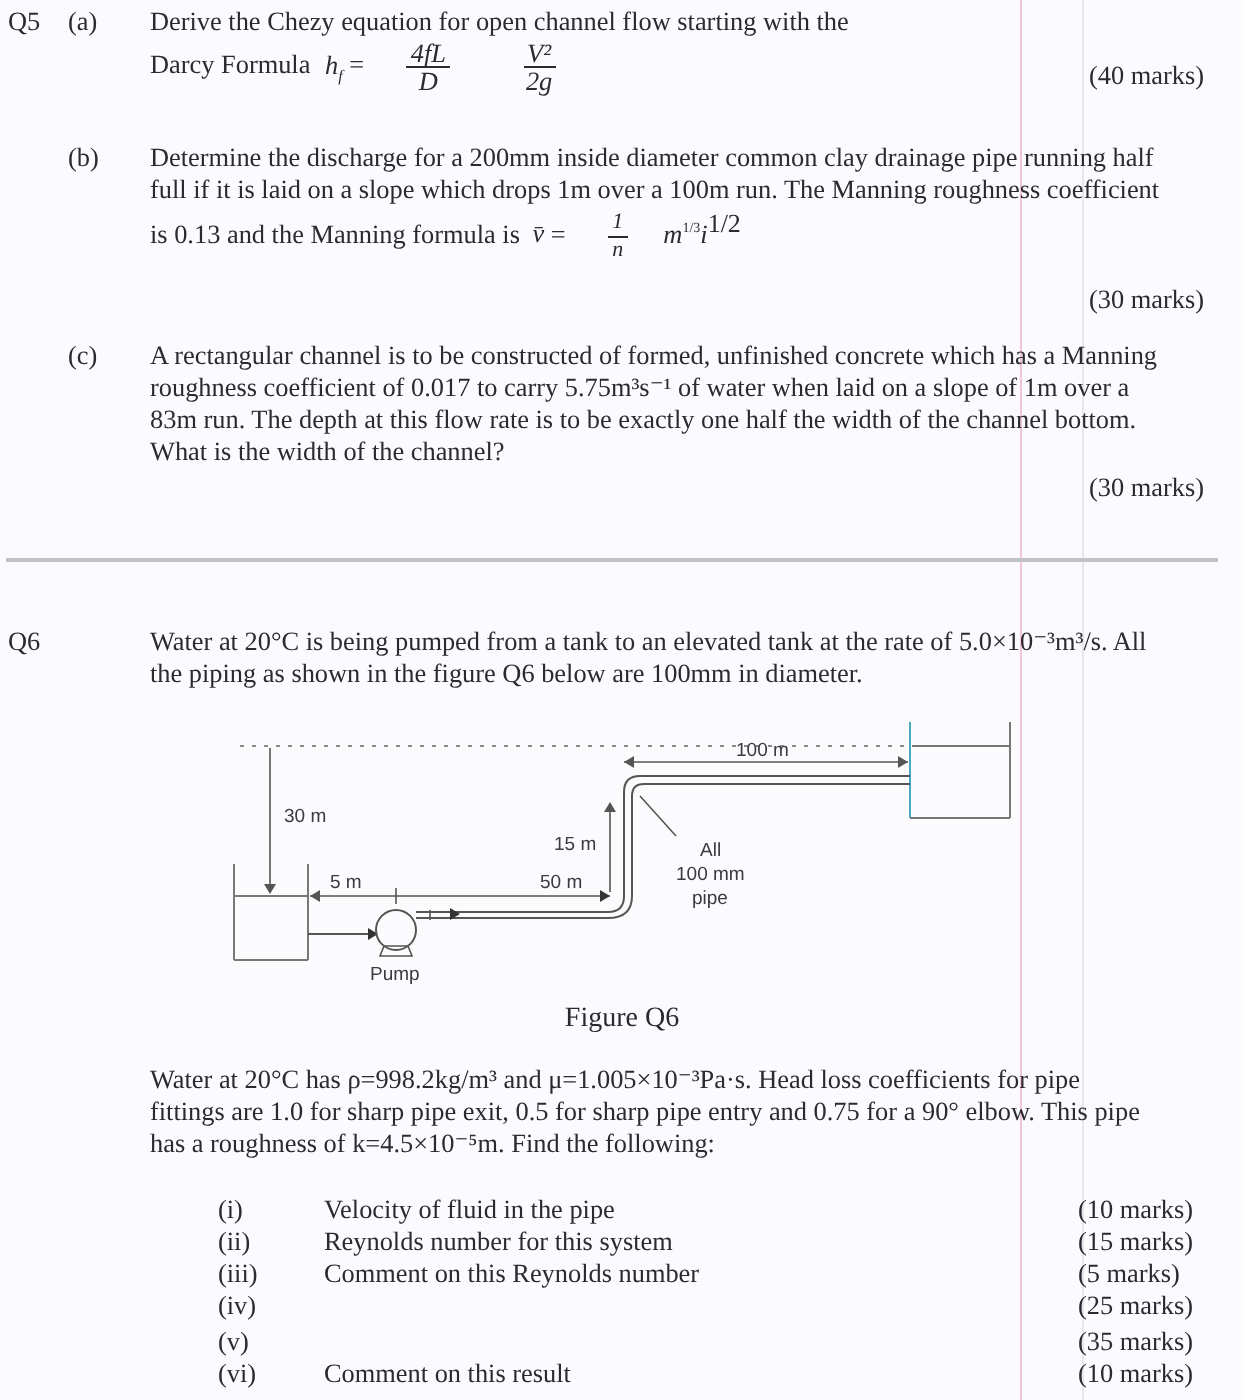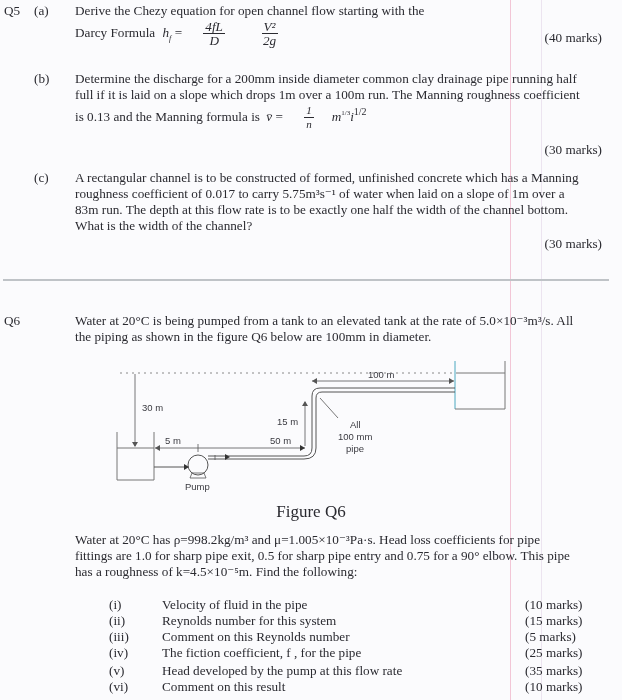--- a/index.html
+++ b/index.html
@@ -18,21 +18,21 @@
   .pinkline { position:absolute; top:0; width:1px; height:700px; background:#f2c6d6; }
   .sep { position:absolute; left:3px; width:606px; top:279px; height:2px; background:#bfc3c7; }
   .frac { display:inline-flex; flex-direction:column; align-items:center; vertical-align:middle; line-height:13px; font-style:italic; margin:0 18px; }
   .frac .num { border-bottom:1px solid #2a2a30; padding:0 2px; }
   .frac .den { padding:0 2px; }
   sup, sub { font-size:8px; }
   i { font-style:italic; }
   .list-row { position:absolute; left:0; width:622px; height:16px; line-height:16px; }
   .list-row .roman { position:absolute; left:109px; }
   .list-row .item { position:absolute; left:150px;margin-left:12px; }
-  .list-row .mk { position:absolute; left:525px; }
+  .list-row .mk { position:absolute; left:539px; }
   svg text { font-family:"Liberation Sans", "DejaVu Sans", sans-serif; font-size:9.5px; fill:#3a3a40; }
 </style>
 </head>
 <body>
 
 <div class="pinkline" style="left:510px;"></div>
 <div class="pinkline" style="left:541px;background:#ece4f0;"></div>
 
 <div class="abs qnum" style="top:3px;">Q5</div>
 
@@ -55,21 +55,21 @@
 <div class="abs part" style="top:71px;">(b)</div>
 <div class="abs body-text" style="top:71px;">Determine the discharge for a 200mm inside diameter common clay drainage pipe running half</div>
 <div class="abs body-text" style="top:87px;">full if it is laid on a slope which drops 1m over a 100m run. The Manning roughness coefficient</div>
 <div class="abs body-text" style="top:104px;">
   <span>is 0.13 and the Manning formula is</span>
   <i style="margin-left:3px;">v̄</i>
   <span>=</span>
   <span class="frac" style="font-size:11px;">
       <span class="num">1</span>
       <span class="den">n</span>
-    </span><i>m</i><sup style="font-size:7px;">1/3</sup><i>i</i><sup style="font-size:10px;">1/2</sup>
+    </span><i>m</i><sup style="font-size:7px;">1/3</sup><i>i</i><sup style="font-size:13px;">1/2</sup>
 </div>
 <div class="abs marks" style="top:142px;">(30 marks)</div>
 
 <div class="abs part" style="top:170px;">(c)</div>
 <div class="abs body-text" style="top:170px;">A rectangular channel is to be constructed of formed, unfinished concrete which has a Manning</div>
 <div class="abs body-text" style="top:186px;">roughness coefficient of 0.017 to carry 5.75m³s⁻¹ of water when laid on a slope of 1m over a</div>
 <div class="abs body-text" style="top:202px;text-align:center;">83m run. The depth at this flow rate is to be exactly one half the width of the channel bottom.</div>
 <div class="abs body-text" style="top:218px;">What is the width of the channel?</div>
 <div class="abs marks" style="top:236px;">(30 marks)</div>
 
@@ -127,21 +127,21 @@
   <line x1="212" y1="21" x2="354" y2="21" stroke="#555" stroke-width="0.8"></line>
   <polygon points="217,18 212,21 217,24" fill="#555"></polygon>
   <polygon points="349,18 354,21 349,24" fill="#555"></polygon>
   <text x="268" y="18">100 m</text>
 
   <line x1="220" y1="38" x2="238" y2="58" stroke="#555" stroke-width="0.8"></line>
   <text x="250" y="68">All</text>
   <text x="238" y="80">100 mm</text>
   <text x="246" y="92">pipe</text>
 </svg>
-<div class="abs" style="top:502px;left:0;width:622px;text-align:center;font-size:17px;">Figure Q6</div>
+<div class="abs" style="top:502px;left:0;width:622px;text-align:center;font-size:14px;">Figure Q6</div>
 
 <div class="abs body-text" style="top:532px;">Water at 20°C has ρ=998.2kg/m³ and μ=1.005×10⁻³Pa·s. Head loss coefficients for pipe</div>
 <div class="abs body-text" style="top:548px;">fittings are 1.0 for sharp pipe exit, 0.5 for sharp pipe entry and 0.75 for a 90° elbow. This pipe</div>
 <div class="abs body-text" style="top:564px;">has a roughness of k=4.5×10⁻⁵m. Find the following:</div>
 
 <div class="list-row" style="top:597px;">
   <span class="roman">(i)</span>
   <span class="item">Velocity of fluid in the pipe</span>
   <span class="mk">(10 marks)</span>
 </div>
@@ -150,25 +150,23 @@
   <span class="item">Reynolds number for this system</span>
   <span class="mk">(15 marks)</span>
 </div>
 <div class="list-row" style="top:629px;">
   <span class="roman">(iii)</span>
   <span class="item">Comment on this Reynolds number</span>
   <span class="mk">(5 marks)</span>
 </div>
 <div class="list-row" style="top:645px;">
   <span class="roman">(iv)</span>
-  <span class="item">The fiction coefficient, f , for the pipe</span>
   <span class="mk">(25 marks)</span>
 </div>
 <div class="list-row" style="top:663px;">
   <span class="roman">(v)</span>
-  <span class="item">Head developed by the pump at this flow rate</span>
   <span class="mk">(35 marks)</span>
 </div>
 <div class="list-row" style="top:679px;">
   <span class="roman">(vi)</span>
   <span class="item">Comment on this result</span>
   <span class="mk">(10 marks)</span>
 </div>
 
 </body></html>

